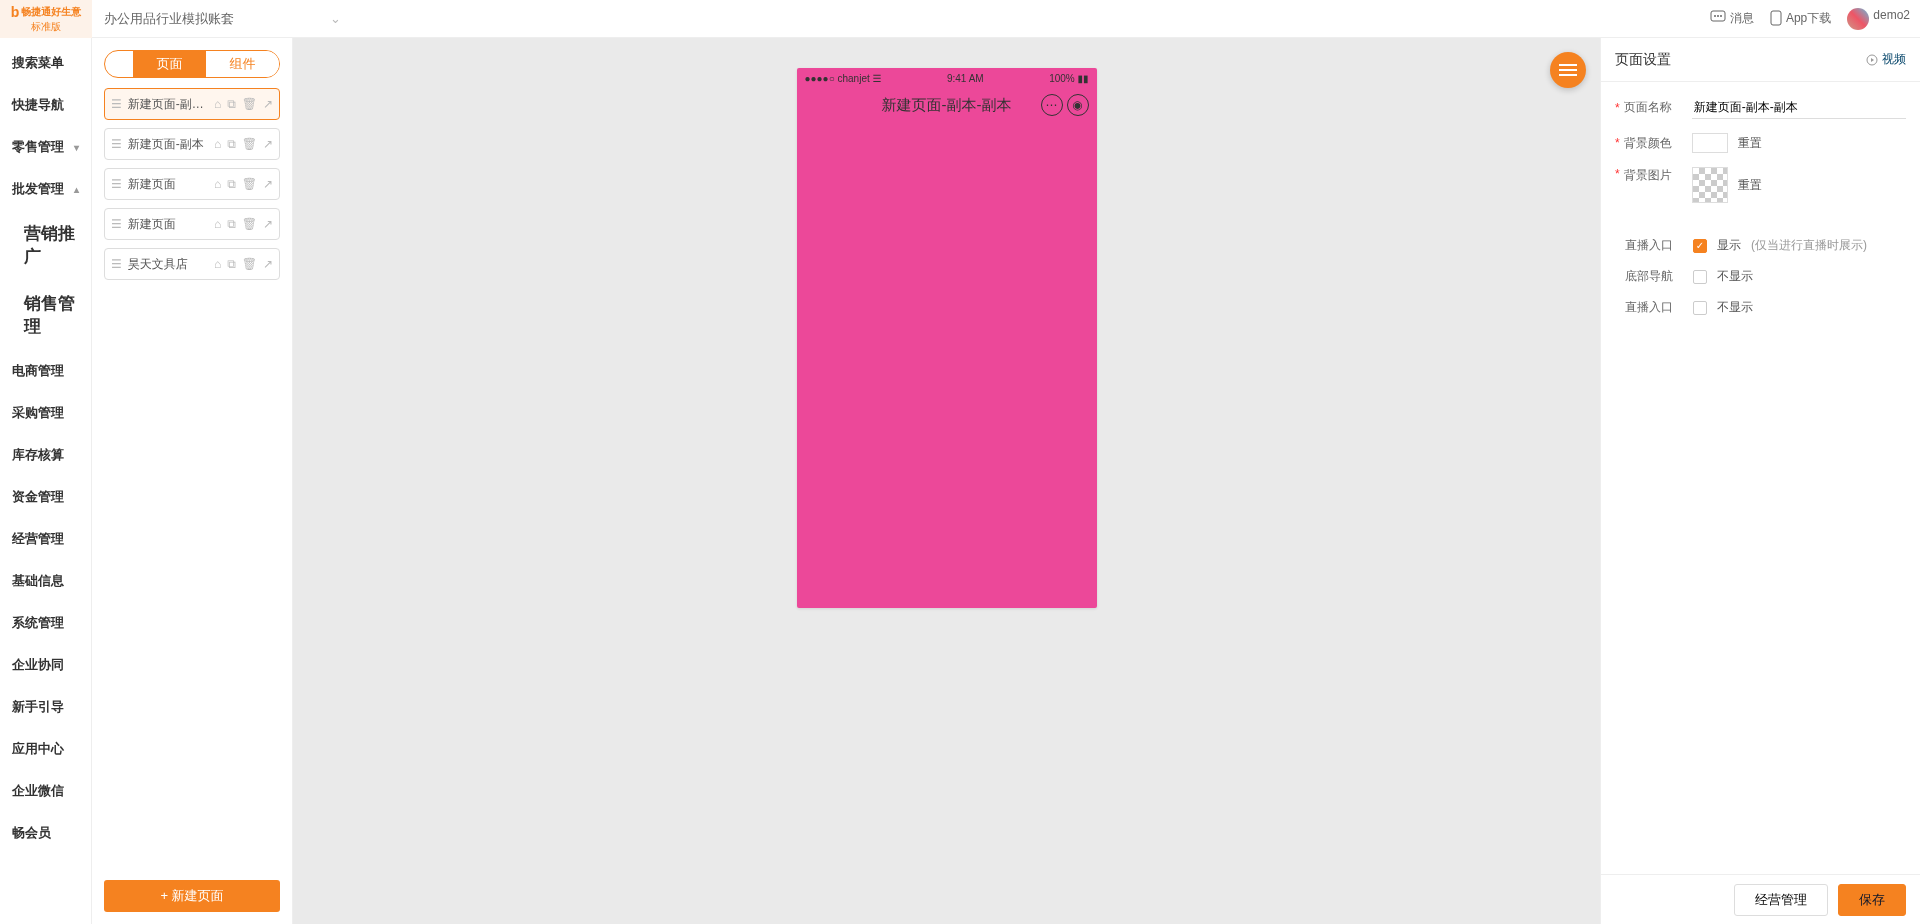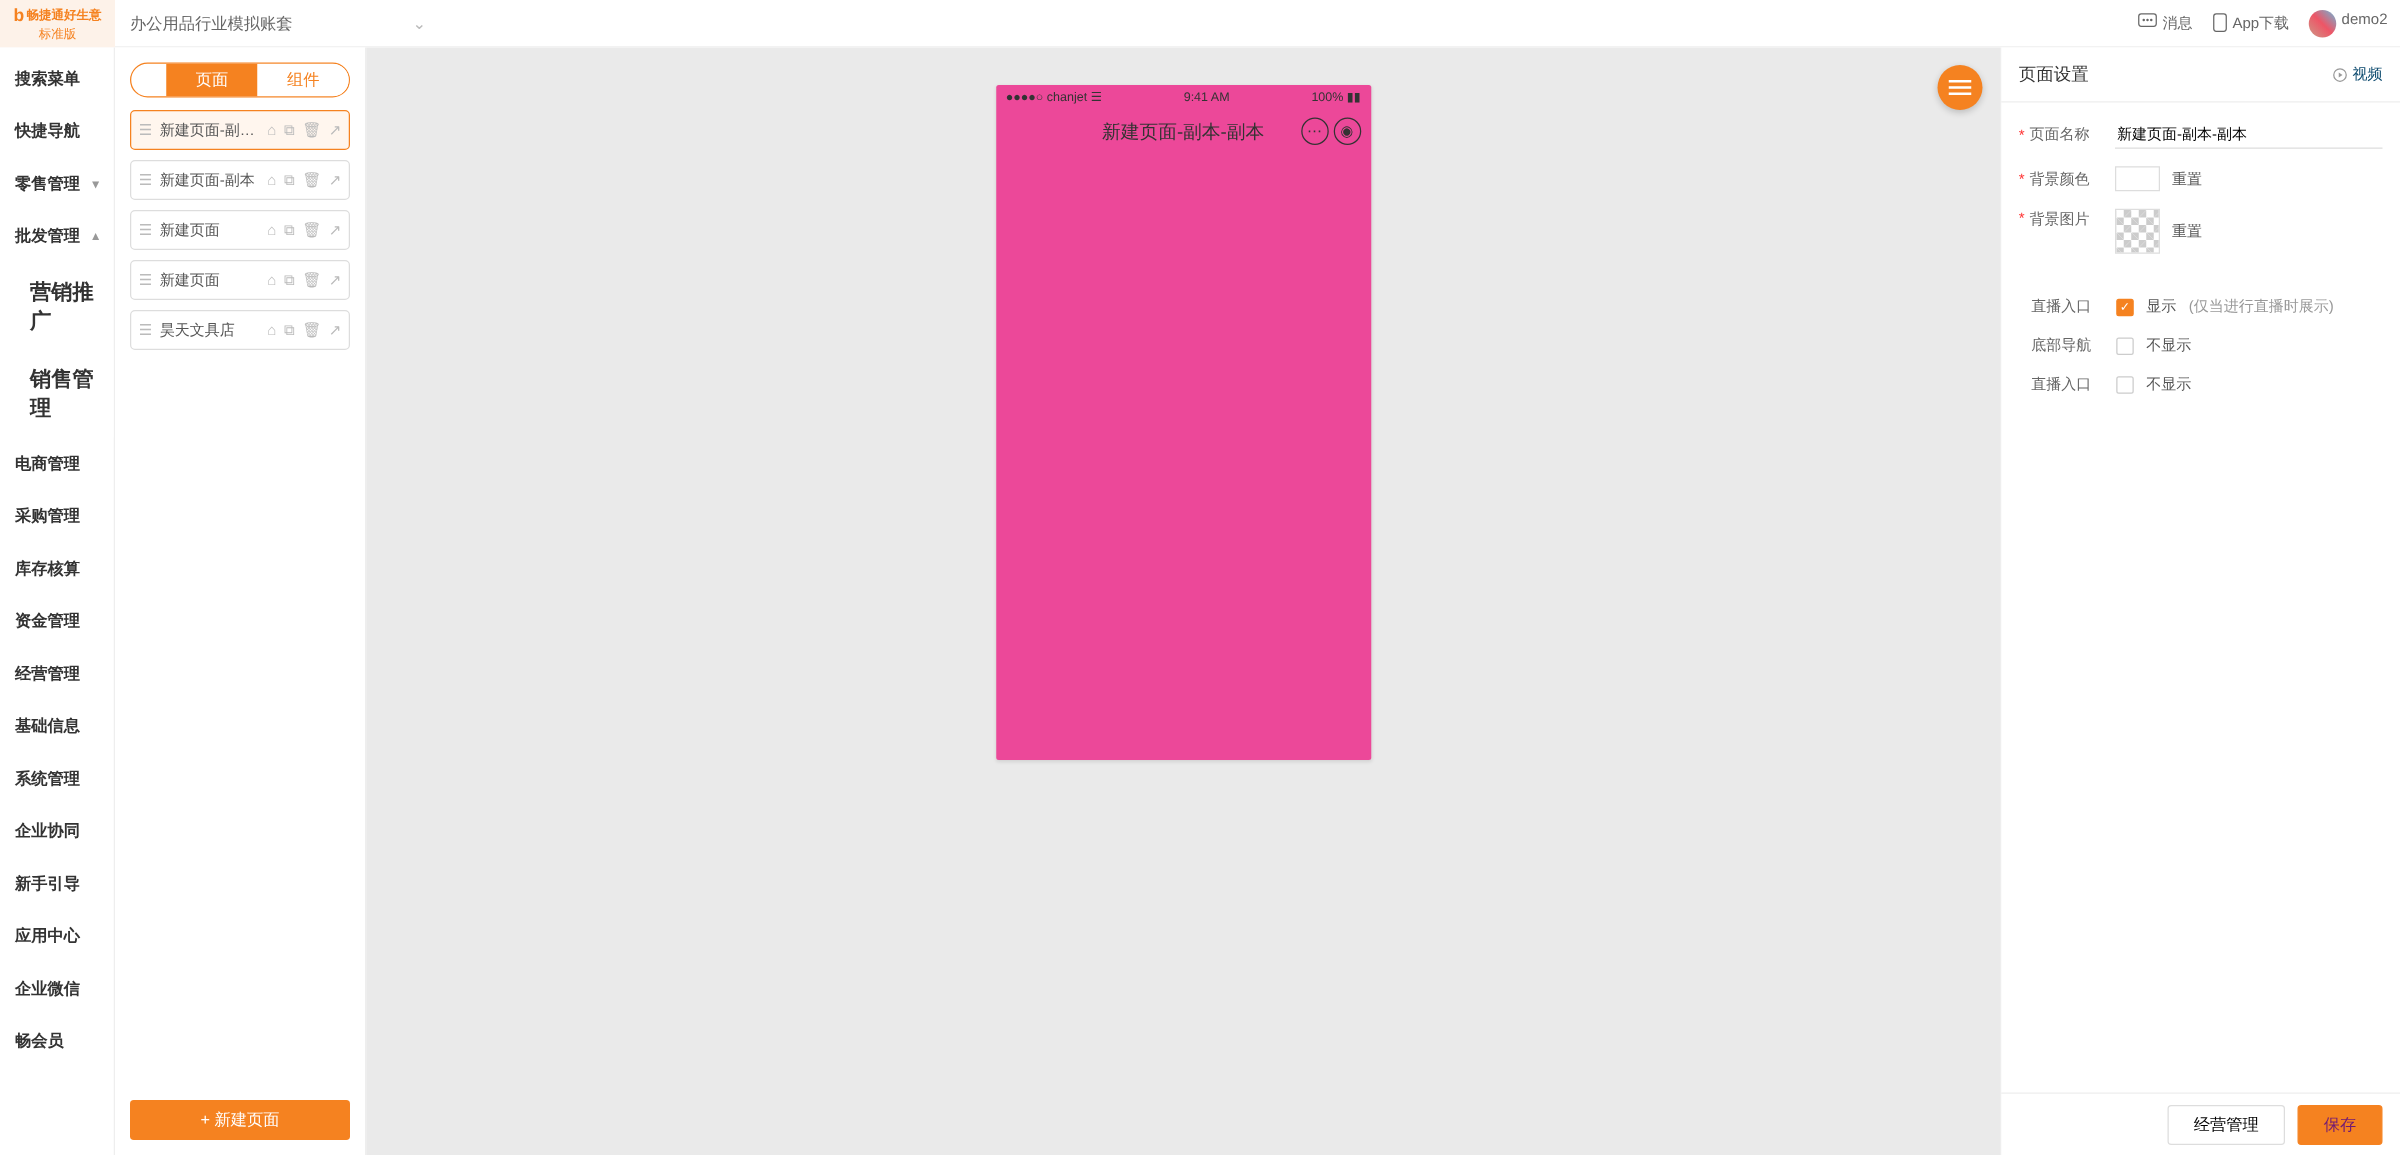--- a/index.html
+++ b/index.html
@@ -56,21 +56,21 @@
 .form-row .lbl { width:68px; color:#666;}
 .form-row .val { flex:1; display:flex; align-items:center; gap:10px;}
 .form-row input[type=text] { flex:1; border:none; border-bottom:1px solid #ddd; padding:4px 2px; font-size:12px; outline:none;}
 .swatch { width:36px; height:20px; border:1px solid #ddd; background:#fff;}
 .checker { width:36px; height:36px; border:1px solid #ddd; background-image:linear-gradient(45deg,#ccc 25%,transparent 25%),linear-gradient(-45deg,#ccc 25%,transparent 25%),linear-gradient(45deg,transparent 75%,#ccc 75%),linear-gradient(-45deg,transparent 75%,#ccc 75%); background-size:12px 12px; background-position:0 0,0 6px,6px -6px,-6px 0;}
 .reset { color:#555; cursor:pointer;}
 .checkbox { width:14px; height:14px; border:1px solid #ccc; border-radius:2px; display:inline-flex; align-items:center; justify-content:center; font-size:10px; color:#fff;}
 .checkbox.checked { background:#f58220; border-color:#f58220;}
 .rp-footer { height:50px; border-top:1px solid #eee; display:flex; align-items:center; justify-content:flex-end; gap:10px; padding:0 14px;}
 .btn { height:32px; padding:0 20px; border-radius:3px; cursor:pointer; font-size:13px; border:1px solid #ddd; background:#fff;}
-.btn.primary { background:#f58220; color:#701a75; border-color:#f58220;}
+.btn.primary { background:#f58220; color:#0f172a; border-color:#f58220;}
 svg { display:block; }
 </style>
 </head>
 <body>
 
 <div class="top-bar">
   <div class="logo-box">
     <div class="logo-top">
         <span style="font-size:14px;">b</span>
         <span>畅捷通好生意</span>

